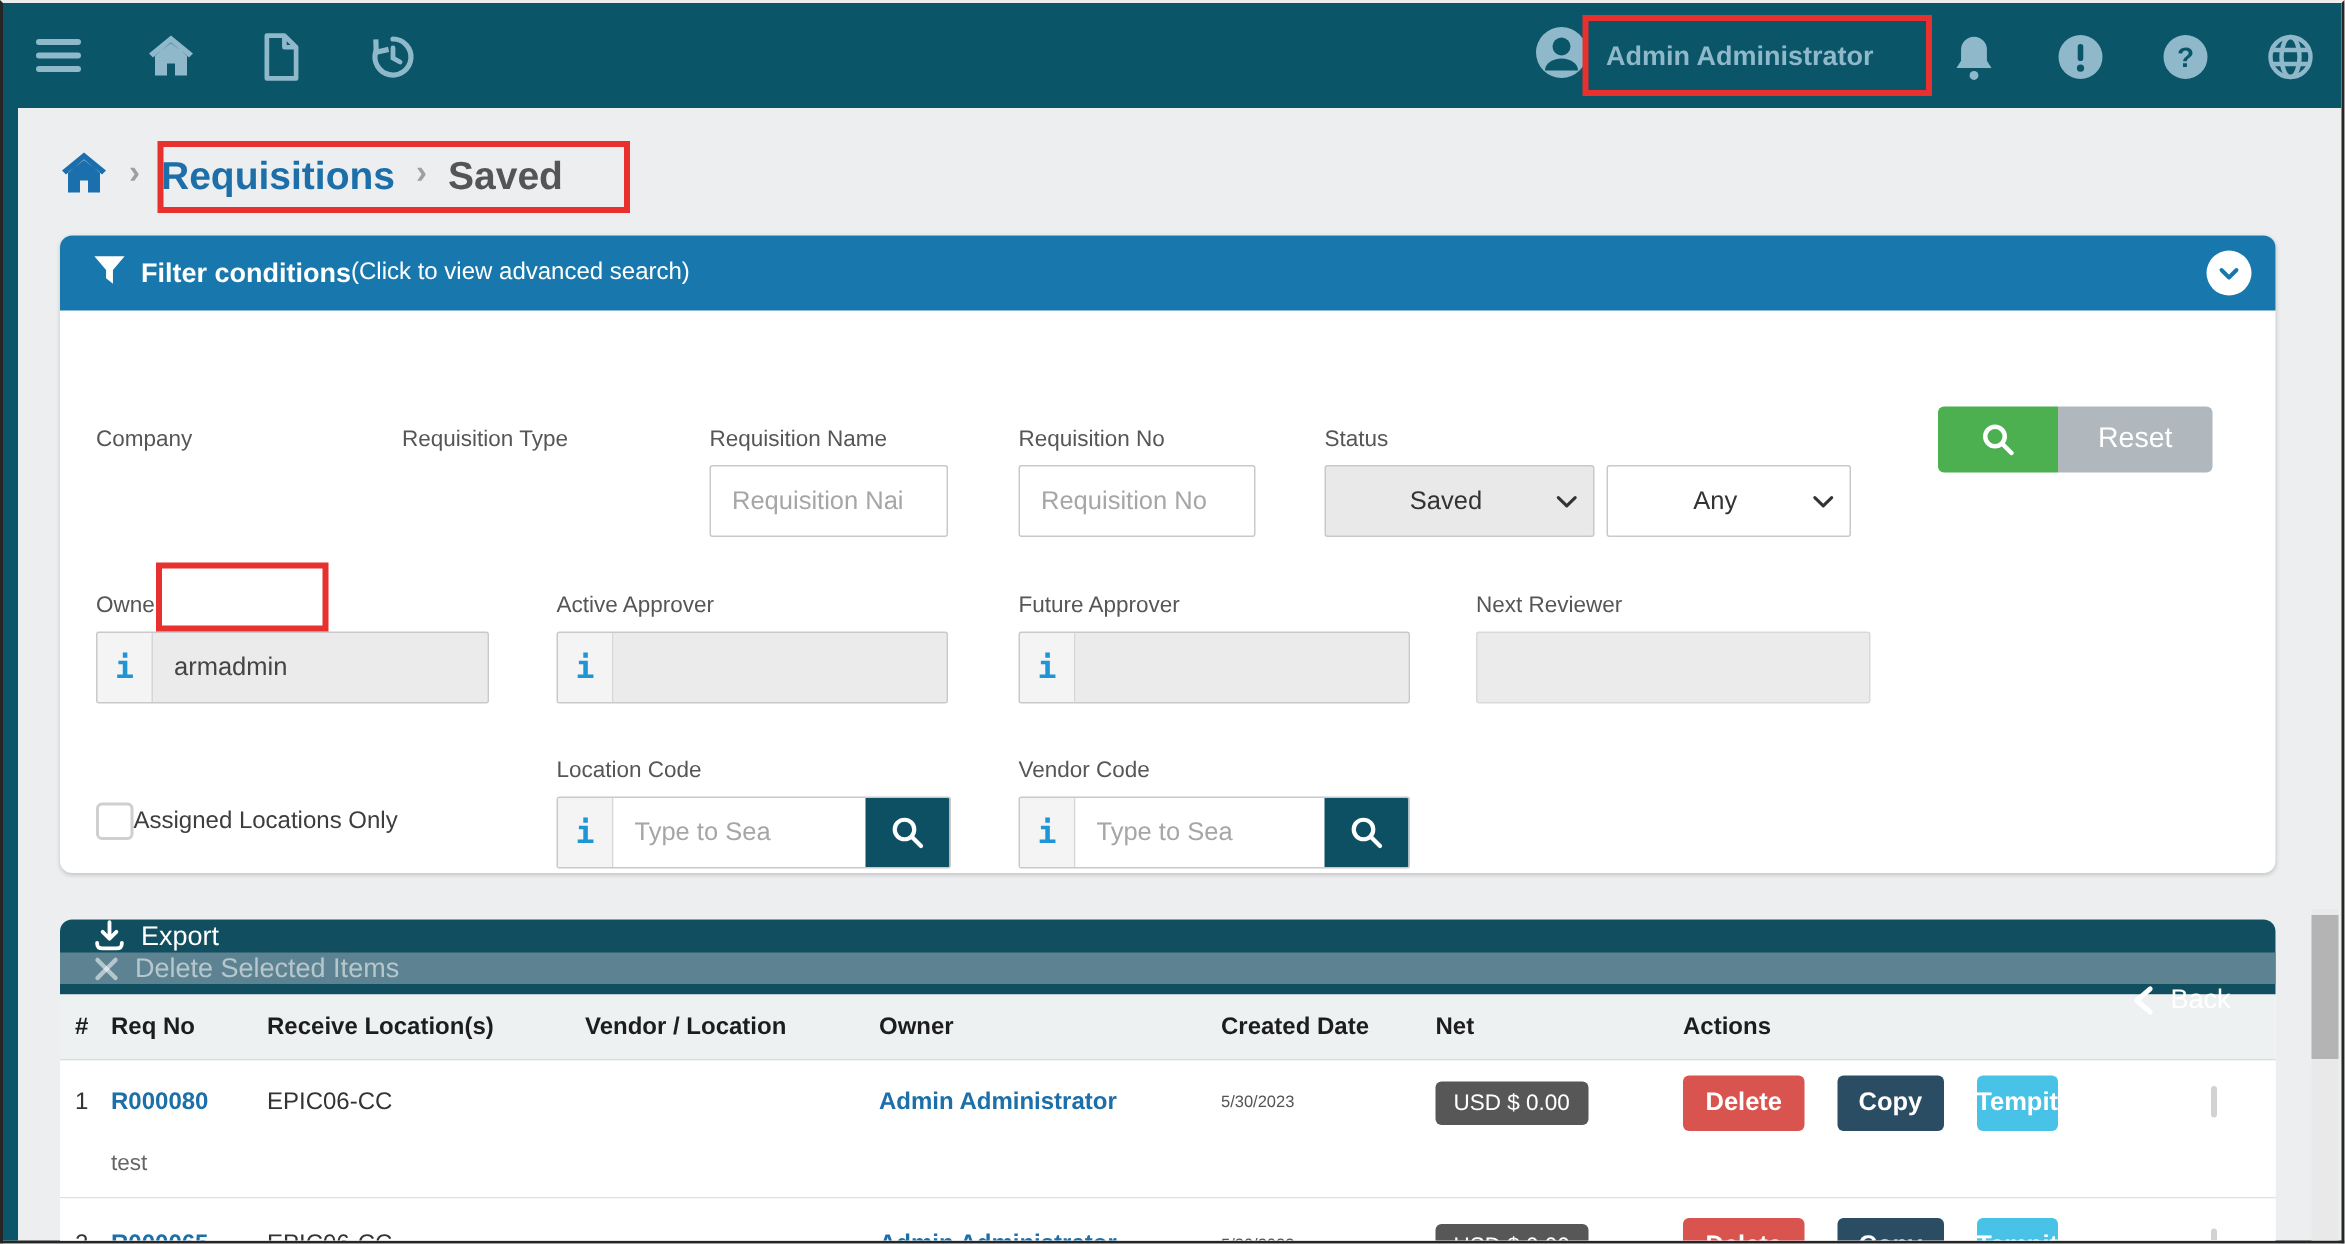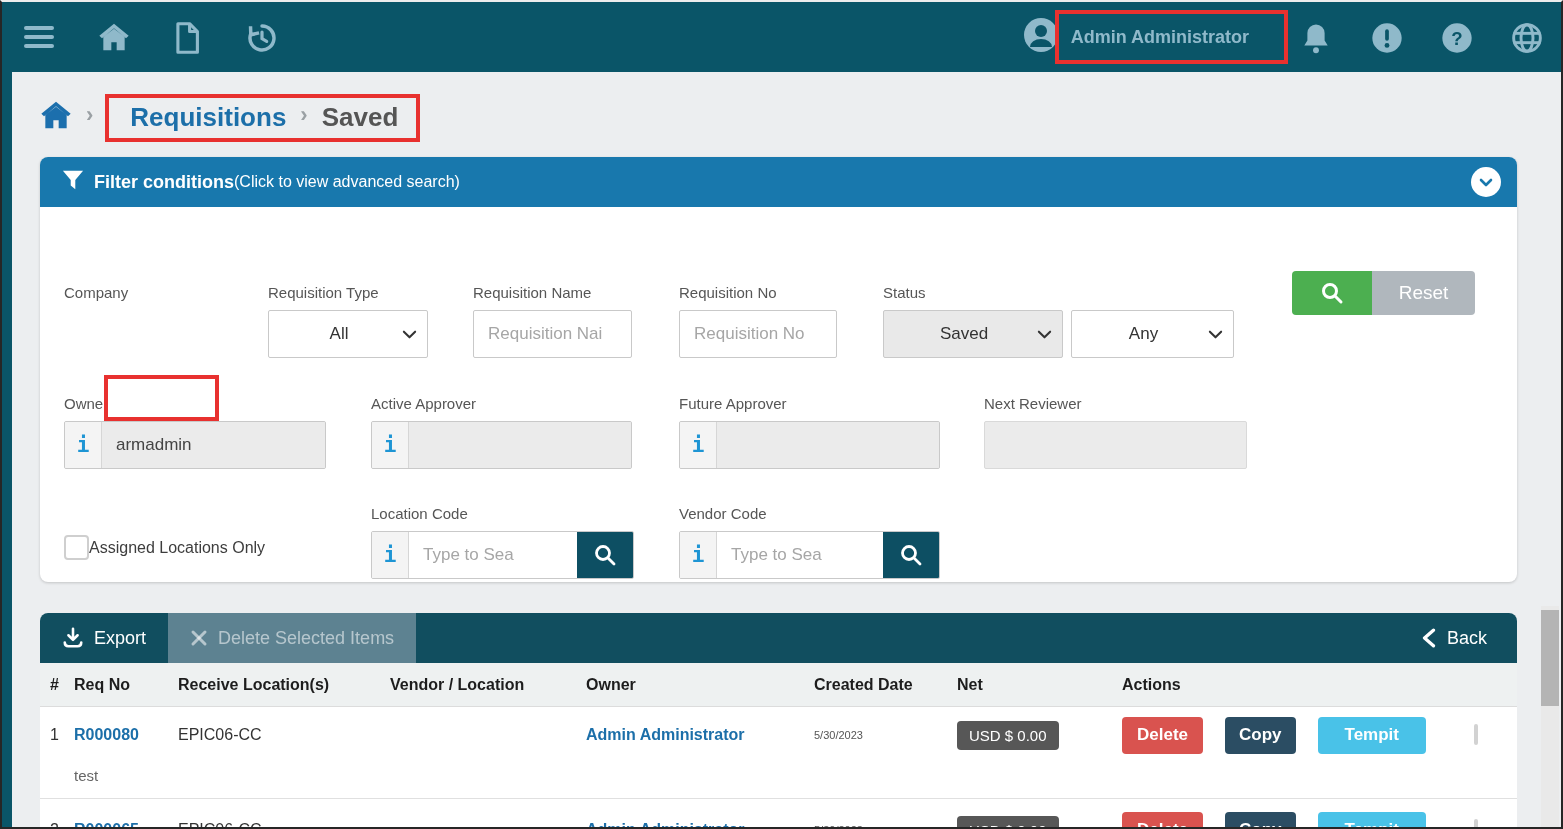--- a/index.html
+++ b/index.html
@@ -21,21 +21,21 @@
   .nav-right{display:flex;align-items:center;gap:40px;}
   .nicon{width:30px;height:30px;display:grid;place-items:center;cursor:pointer;}
   .nicon svg{display:block;}
   .user-chip{display:flex;align-items:center;gap:12px;cursor:pointer;margin-right:12px;}
   .user-chip .uname{color:var(--navbar-icon);font-weight:bold;font-size:18px;}
   
   .left-strip{position:absolute;left:0;top:70px;width:10px;height:759px;background:var(--teal-navbar);}
   
   .breadcrumb{position:absolute;left:38px;top:90px;height:50px;display:flex;align-items:center;gap:14px;}
   .bc-sep{color:#9aa0a4;font-size:22px;font-weight:bold;line-height:1;padding-bottom:4px;}
-  .bc-link{color:var(--link-blue);font-size:26px;font-weight:bold;cursor:pointer;margin-left:23px;}
+  .bc-link{color:var(--link-blue);font-size:26px;font-weight:bold;cursor:pointer;}
   .bc-current{color:#555;font-size:26px;font-weight:bold;}
   
   .filter-card{position:absolute;left:38px;top:155px;width:1477px;height:425px;background:#fff;
     border-radius:8px;box-shadow:0 1px 3px rgba(0,0,0,.18);}
   .filter-header{height:50px;background:var(--panel-blue);border-radius:8px 8px 0 0;display:flex;
     align-items:center;padding:0 16px 0 22px;color:#fff;}
   .filter-header .ftitle{font-size:18px;font-weight:bold;margin-left:10px;}
   .filter-header .fsub{font-size:16px;}
   .collapse-btn{margin-left:auto;width:30px;height:30px;border-radius:50%;background:#fff;
     display:grid;place-items:center;cursor:pointer;}
@@ -63,21 +63,21 @@
   .cbx{width:25px;height:25px;background:#fff;border:2px solid #cfcfcf;border-radius:4px;}
   .chk-label{font-size:16px;color:#3d3d3d;}
   .fbuttons{position:absolute;right:42px;top:64px;display:flex;margin-left:32px;}
   .btn-search{width:80px;height:44px;background:var(--search-green);border:none;border-radius:4px 0 0 4px;
     display:grid;place-items:center;cursor:pointer;}
   .btn-reset{width:103px;height:44px;background:var(--reset-gray);border:none;border-radius:0 4px 4px 0;
     color:#fff;font-size:19px;cursor:pointer;}
   
   .table-card{position:absolute;left:38px;top:611px;width:1477px;height:218px;background:#fff;
     border-radius:8px 8px 0 0;}
-  .toolbar{height:50px;background:var(--teal-toolbar);border-radius:8px 8px 0 0;display:flex;align-items:stretch;}
+  .toolbar{height:50px;background:var(--teal-toolbar);border-radius:8px 8px 0 0;display:flex;align-items:stretch;flex-direction:column;}
   .tbtn{display:flex;align-items:center;gap:10px;border:none;background:transparent;color:#fff;
     font-size:18px;padding:0 22px;cursor:pointer;}
   .tbtn.disabled{background:#5d8291;color:rgba(255,255,255,.55);padding:0 22px;cursor:default;}
   .tbtn.back{margin-left:auto;padding:0 30px;border-radius:0 8px 0 0;}
   .spacerbar{flex:1;}
   .grid{display:grid;grid-template-columns:24px 104px 212px 196px 228px 143px 165px 352px 1fr;
     align-items:center;padding-left:10px;}
   .thead{height:44px;background:#eef1f1;border-bottom:1px solid #dcdcdc;}
   .thead .th{font-size:16px;font-weight:bold;color:#1d1d1d;}
   .trow{border-bottom:1px solid #e0e0e0;background:#fff;}
@@ -85,21 +85,21 @@
   .td{font-size:16px;color:#333;}
   .td.num{color:#333;}
   .td.link{color:var(--link-blue);font-weight:bold;cursor:pointer;}
   .td.date{font-size:11px;color:#555;}
   .badge{display:inline-block;background:var(--badge-gray);color:#fff;font-size:15px;
     padding:6px 12px;border-radius:4px;}
   .actions{display:flex;gap:22px;align-items:center;}
   .abtn{height:37px;border:none;border-radius:4px;color:#fff;font-weight:bold;font-size:17px;cursor:pointer;}
   .abtn.del{background:var(--delete-red);padding:0 15px;}
   .abtn.copy{background:var(--copy-dark);padding:0 14px;}
-  .abtn.tempit{background:var(--tempit-cyan);padding:0 27px;}
+  .abtn.tempit{background:var(--tempit-cyan);padding:0 0;}
   .row-cbx{width:24px;height:24px;background:#fff;border:2px solid #d2d2d2;border-radius:5px;cursor:pointer;}
   .row-note{padding:8px 0 14px 34px;font-size:15px;color:#666;}
   
   .annotation{position:absolute;border:4px solid var(--annotation-red);pointer-events:none;z-index:50;}
   .vscroll{position:absolute;right:2px;top:604px;width:18px;height:225px;background:#e9e9e9;}
   .vthumb{position:absolute;left:0;top:4px;width:18px;height:96px;background:#b4b4b4;}
 </style>
 </head>
 <body>
 
@@ -208,26 +208,20 @@
       </span>
     </div>
     <div class="filter-body">
 
       <div class="fgroup" style="left:24px;top:77px;width:158px">
         <div class="flabel">Company</div>
       </div>
 
       <div class="fgroup" style="left:228px;top:77px;width:160px">
         <div class="flabel">Requisition Type</div>
-        <div class="select">
-          <span>All</span>
-          <svg class="chev" width="15" height="15" viewBox="0 0 16 16">
-              <polyline points="2,5 8,11 14,5" fill="none" stroke="#333" stroke-width="2.2" stroke-linecap="round" stroke-linejoin="round"></polyline>
-            </svg>
-        </div>
       </div>
 
       <div class="fgroup" style="left:433px;top:77px;width:159px">
         <div class="flabel">Requisition Name</div>
         <input class="tinput" type="text" placeholder="Requisition Nai" style="">
       </div>
 
       <div class="fgroup" style="left:639px;top:77px;width:158px">
         <div class="flabel">Requisition No</div>
         <input class="tinput" type="text" placeholder="Requisition No" style="">

